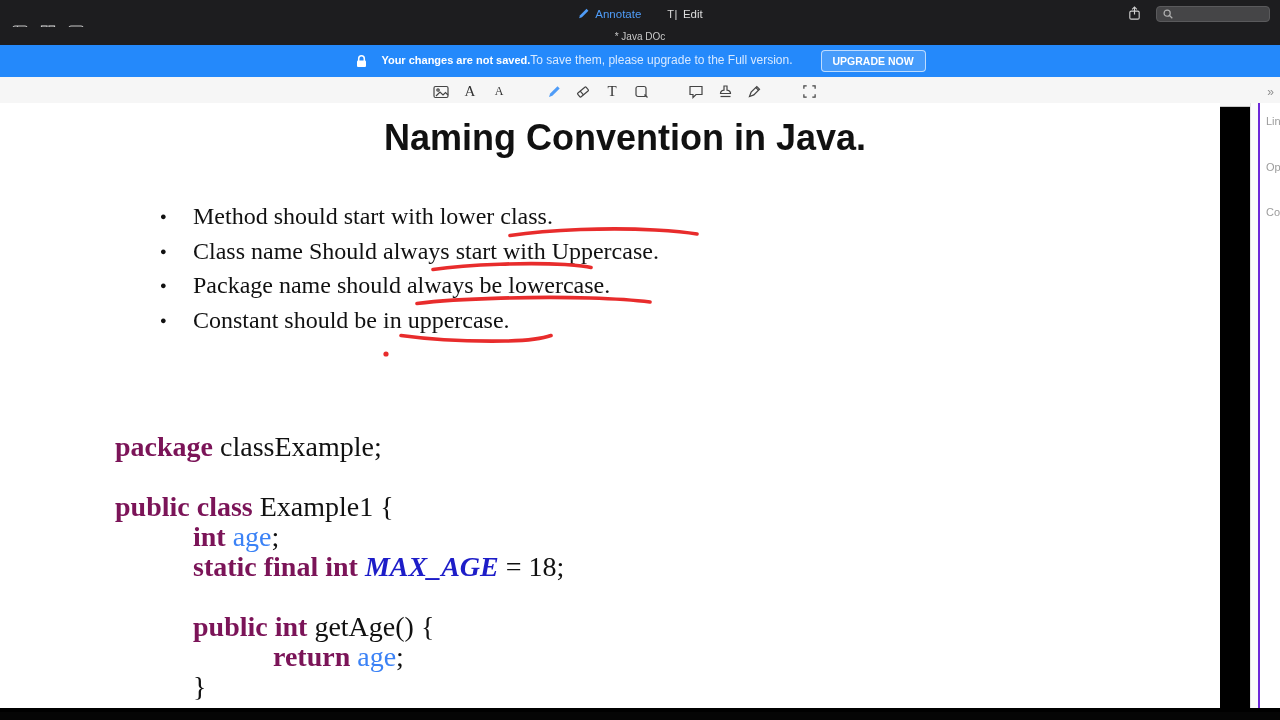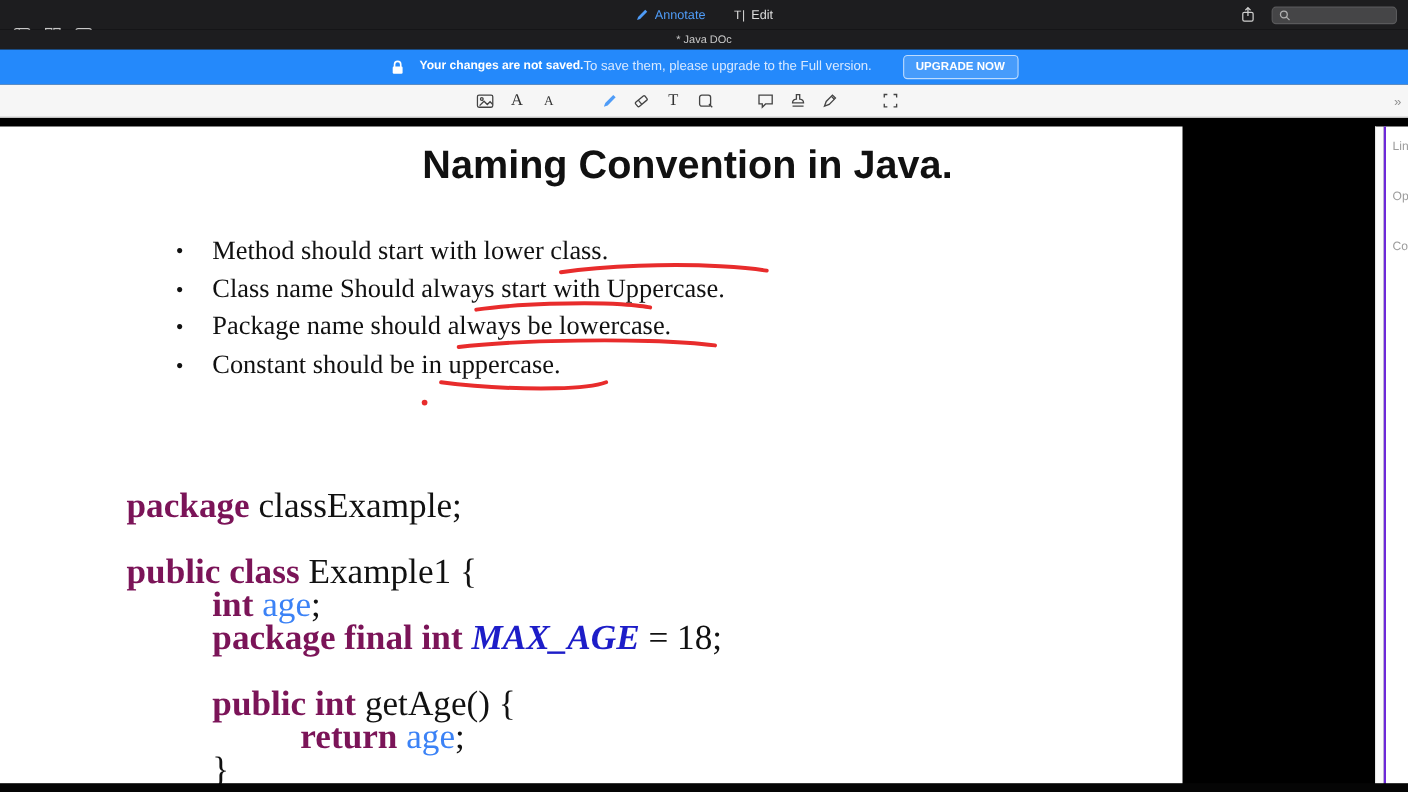--- a/index.html
+++ b/index.html
@@ -54,31 +54,31 @@
   .tool { width:18px; height:22px; display:flex; align-items:center; justify-content:center;
           color:#3c3c3c; cursor:pointer; }
   .ltr { font-family:"Liberation Serif",serif; color:#333; }
   .ltr-big { font-size:15px; }
   .ltr-small { font-size:12px; }
   .ltr-t { font-size:15px; }
   .more-chev { position:absolute; right:6px; top:50%; transform:translateY(-50%);
                color:#8f8f8f; font-size:12px; cursor:pointer; }
 
   
-  .main { position:absolute; top:115px; left:0; width:1075px; height:605px; background:#fff; }
+  .main { position:absolute; top:103px; left:0; width:1220px; height:605px; background:#fff; }
   .page { position:absolute; left:0; top:0; width:1250px; height:605px; overflow:hidden; }
   .doc-title { position:absolute; left:0; top:14px; width:100%; text-align:center;
                font-size:36px; font-weight:bold; color:#111; }
   .bullets { position:absolute; left:158px; top:96px; margin:0; padding:0; list-style:none;
              font-family:"Liberation Serif",serif; font-size:24px; color:#111; }
   .bullets li { position:relative; padding-left:35px; height:34.5px; line-height:34.5px; }
   .bullets li::before { content:"●"; position:absolute; left:2px; top:0; font-size:11px;
                         line-height:34.5px; }
   .code { position:absolute; left:115px; top:329px; font-family:"Liberation Serif",serif;
-          font-size:32px; color:#111; }
+          font-size:28px; color:#111; }
   .cl { height:30px; line-height:30px; white-space:pre; }
   .ind1 { padding-left:78px; }
   .ind2 { padding-left:158px; }
   .k  { color:#7b1458; font-weight:bold; }
   .v  { color:#3b82f6; }
   .cn { color:#1d1dc8; font-weight:bold; font-style:italic; }
   .ink { position:absolute; left:0; top:0; pointer-events:none; }
   .ink path { fill:none; stroke:#e82c2c; stroke-width:3.6; stroke-linecap:round; }
 
   .scroll-track { position:absolute; left:1250px; top:0; width:8px; height:605px;
@@ -272,21 +272,21 @@
         <li><span>Class name Should always start with Uppercase.</span></li>
         <li><span>Package name should always be lowercase.</span></li>
         <li><span>Constant should be in uppercase.</span></li>
       </ul>
 
       <div class="code">
         <div class="cl"><span class="k">package</span><span> classExample;</span></div>
         <div class="cl"></div>
         <div class="cl"><span class="k">public class</span><span> Example1 {</span></div>
         <div class="cl ind1"><span class="k">int</span><span> </span><span class="v">age</span><span>;</span></div>
-        <div class="cl ind1"><span class="k">package final int</span><span> </span><span class="cn">MAX_AGE</span><span> = 18;</span></div>
+        <div class="cl ind1"><span class="k">static final int</span><span> </span><span class="cn">MAX_AGE</span><span> = 18;</span></div>
         <div class="cl"></div>
         <div class="cl ind1"><span class="k">public int</span><span> getAge() {</span></div>
         <div class="cl ind2"><span class="k">return</span><span> </span><span class="v">age</span><span>;</span></div>
         <div class="cl ind1"><span>}</span></div>
       </div>
 
       <svg class="ink" width="1250" height="605" viewBox="0 0 1250 605">
         <path d="M510 132.5 C550 126.5 610 124.5 655 127 C672 128 688 129.5 697 131"></path>
         <path d="M433 166.5 C470 161 530 159.5 565 161.5 C578 162.5 587 163.5 591 164.5"></path>
         <path stroke-width="4" d="M417 200.5 C460 195 540 193.5 590 195 C615 195.8 638 197.5 650 199"></path>

